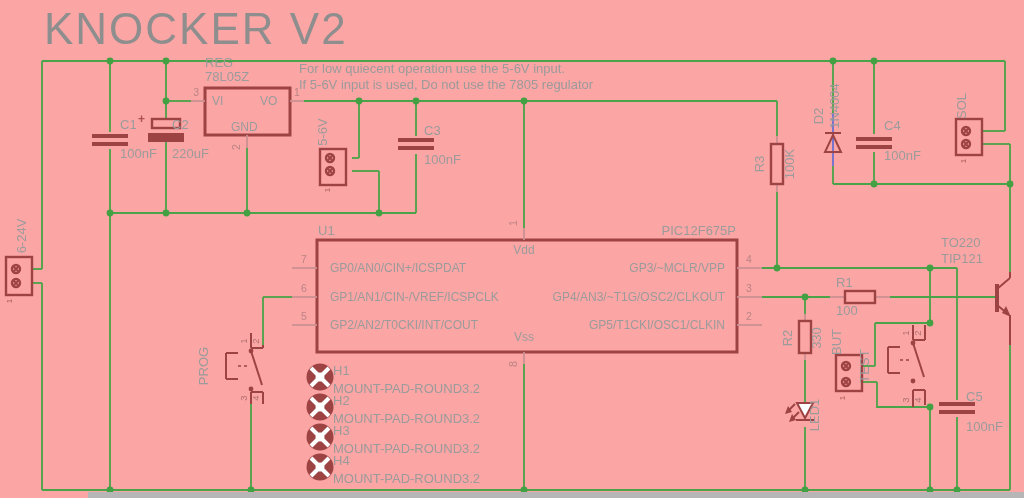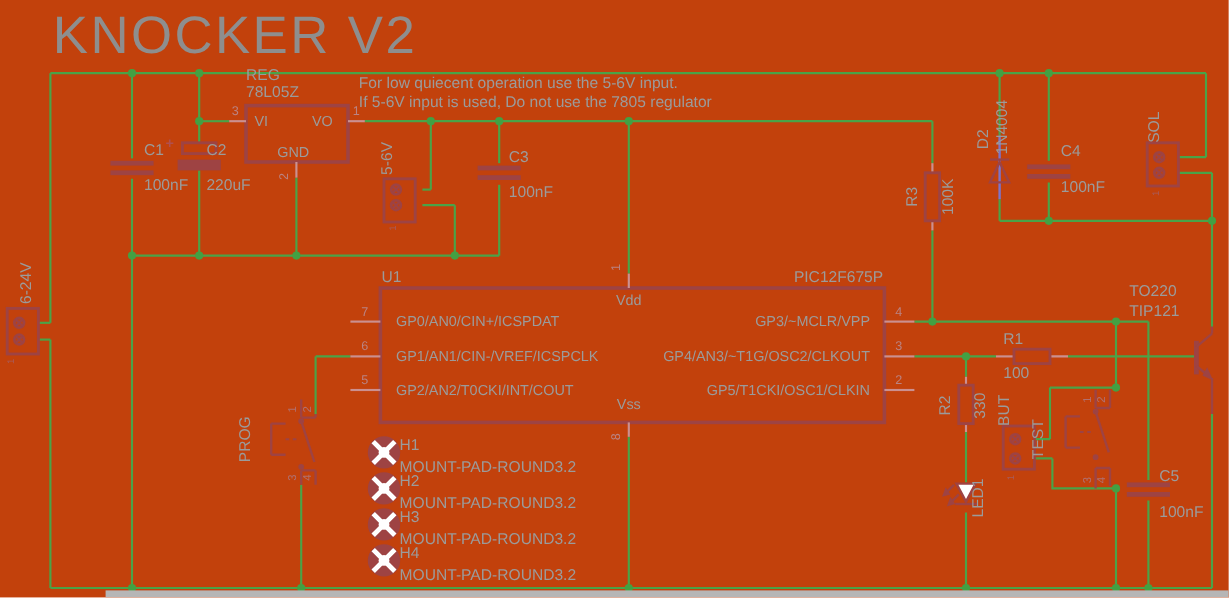--- a/index.html
+++ b/index.html
@@ -1,16 +1,16 @@
 <!DOCTYPE html>
 <html><head>
 <meta charset="utf-8">
 <style>
   html,body{margin:0;padding:0;background:#fff;}
-  #stage{position:relative;width:1024px;height:498px;background:#c2410c;overflow:hidden;}
+  #stage{position:relative;width:1024px;height:498px;background:#fca5a5;overflow:hidden;}
   svg{display:block;}
   text{font-family:"Liberation Sans","DejaVu Sans",sans-serif;}
   .title{font-size:44px;fill:#8e8e8e;letter-spacing:2px;}
   .note{font-size:13px;fill:#9b9b9b;}
   .txt{font-size:13px;fill:#9b9b9b;}
   .pname{font-size:12px;fill:#9b9b9b;}
   .pnum{font-size:10.5px;fill:#ba8383;}
   .swnum{font-size:9.5px;fill:#b07070;}
   .tiny{font-size:8px;fill:#a85c5c;}
   .plus{font-size:12px;fill:#b05050;font-weight:bold;}

